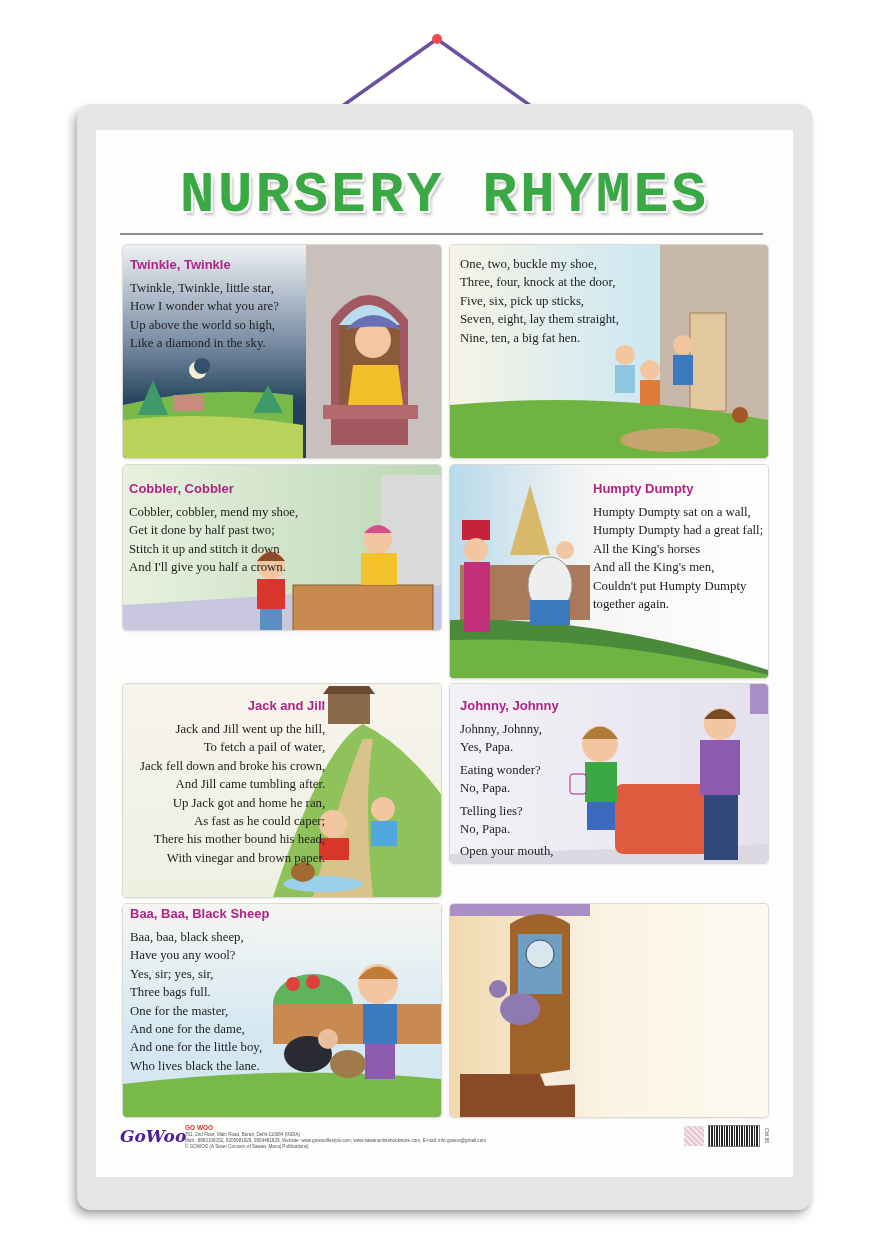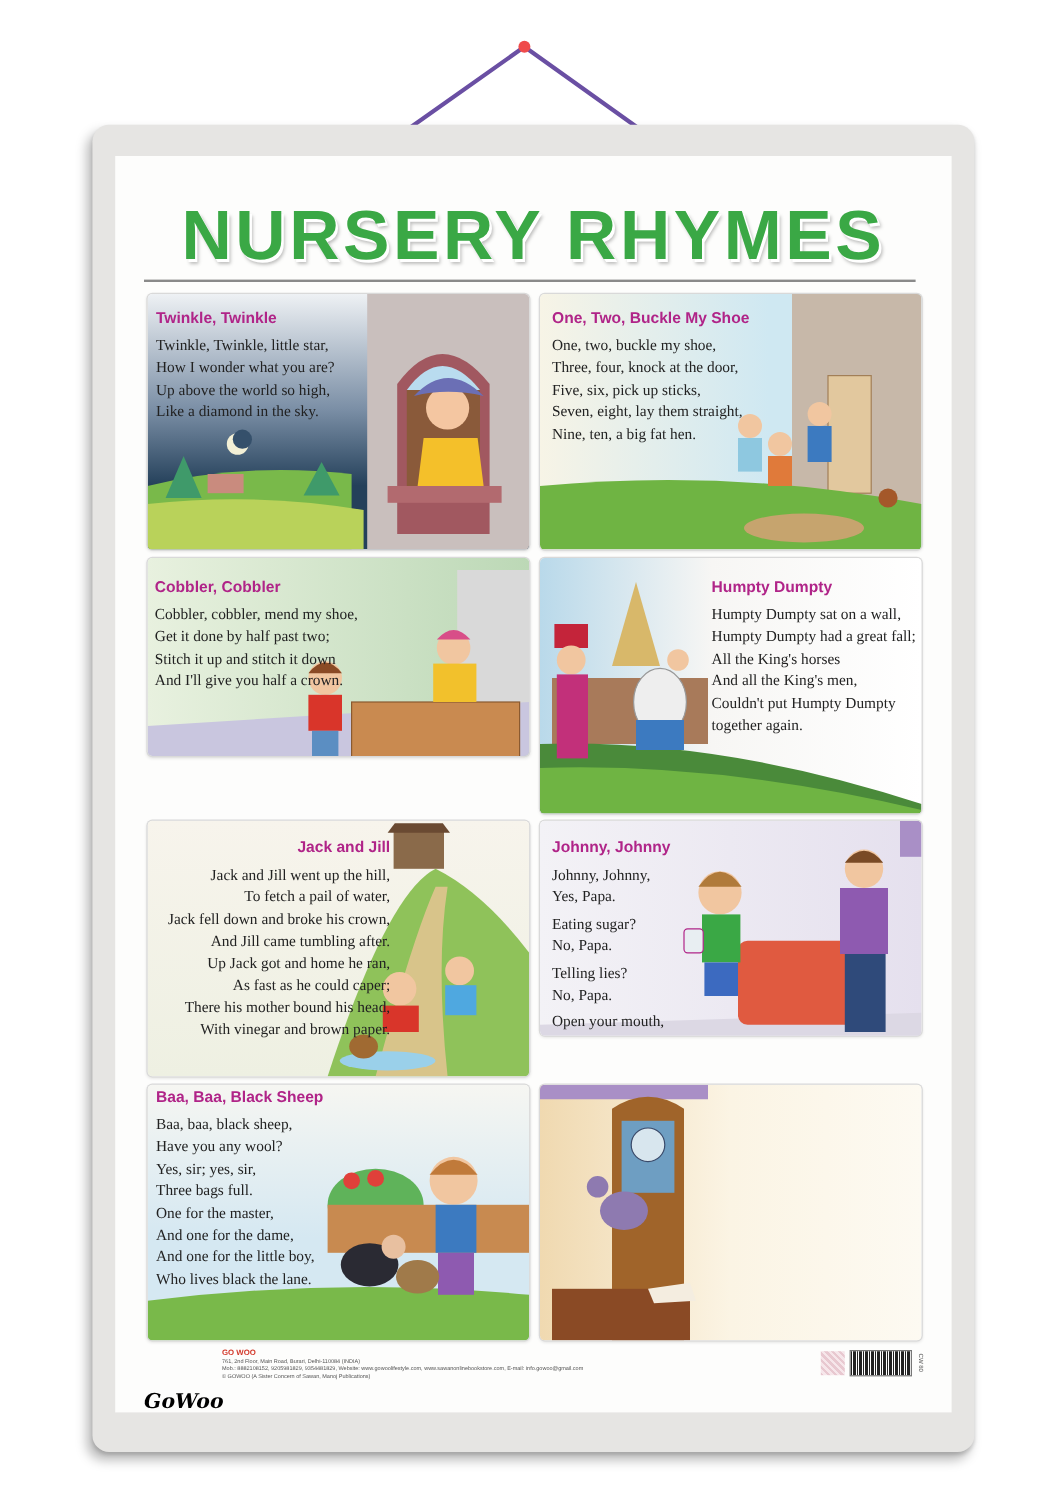--- a/index.html
+++ b/index.html
@@ -13,21 +13,21 @@
     background: #e6e5e3; border-radius: 14px;
     box-shadow: -4px 6px 10px rgba(0,0,0,0.28), 0 2px 3px rgba(0,0,0,0.12);
   }
   .poster-sheet {
     position: absolute; left: 96px; top: 130px; width: 697px; height: 1047px;
     background: #fdfdfc;
   }
 
   .title {
     position: absolute; left: 96px; top: 163px; width: 697px; text-align: center;
-    font-family: Liberation Sans, sans-serif; font-weight: bold; font-size: 58px;
+    font-family: Liberation Mono, monospace; font-weight: bold; font-size: 58px;
     letter-spacing: 3px; color: #3aa845;
     text-shadow: 2px 2px 0 #ffffff, 3px 4px 3px rgba(0,0,0,0.25);
   }
   .title-rule {
     position: absolute; left: 120px; top: 233px; width: 643px; height: 2px; background: #8a8a8a;
   }
 
   .card {
     position: absolute; width: 318px; border-radius: 4px; overflow: hidden;
     box-shadow: 0 0 0 1px #d9d9d9, 0 1px 3px rgba(0,0,0,0.15);
@@ -40,21 +40,21 @@
   }
   .card p {
     font-family: "Liberation Serif", serif; font-size: 12.8px; color: #222; line-height: 18.4px;
     white-space: nowrap;
   }
   .card p.gap { margin-top: 4px; }
 
   .footer { position: absolute; left: 120px; top: 1124px; width: 650px; height: 32px; }
   .logo {
     position: absolute; left: 0; top: 2px; font-family: "DejaVu Serif", serif; font-weight: bold;
-    font-size: 17px; color: #000000; font-style: italic; margin-top: 32px;
+    font-size: 17px; color: #4c1d95; font-style: italic;
   }
   .company { position: absolute; left: 65px; top: 0; font-family: "Liberation Sans", sans-serif; }
   .company .name { font-size: 6.5px; font-weight: bold; color: #d33a2c; line-height: 8px; }
   .company .line { font-size: 4.6px; color: #555; line-height: 6px; white-space: nowrap; }
   .qr {
     position: absolute; left: 564px; top: 2px; width: 20px; height: 20px;
     background: repeating-linear-gradient(45deg,#e8c8d0 0 2px,#f6e6ea 2px 4px);
   }
   .barcode {
     position: absolute; left: 588px; top: 1px; width: 52px; height: 22px; border: 1px solid #777;
@@ -132,21 +132,20 @@
     <ellipse cx="220" cy="195" rx="50" ry="12" fill="#c6a46e"></ellipse>
     <circle cx="175" cy="110" r="10" fill="#f1c6a0"></circle>
       <rect x="165" y="120" width="20" height="28" fill="#8ec8e0"></rect>
     <circle cx="200" cy="125" r="10" fill="#f1c6a0"></circle>
       <rect x="190" y="135" width="20" height="25" fill="#e07a3a"></rect>
     <circle cx="233" cy="100" r="10" fill="#f1c6a0"></circle>
       <rect x="223" y="110" width="20" height="30" fill="#3c7ac0"></rect>
     <circle cx="290" cy="170" r="8" fill="#a4582a"></circle>
   </svg>
   <div class="text" style="left:10px;top:10px;">
-    <h2>One, Two, Buckle My Shoe</h2>
     <p>One, two, buckle my shoe,</p>
     <p>Three, four, knock at the door,</p>
     <p>Five, six, pick up sticks,</p>
     <p>Seven, eight, lay them straight,</p>
     <p>Nine, ten, a big fat hen.</p>
   </div>
 </div>
 
 <div class="card" style="left:123px;top:465px;height:165px;">
   <svg class="scene" viewBox="0 0 318 213" preserveAspectRatio="none">
@@ -261,21 +260,21 @@
     <rect x="120" y="90" width="16" height="20" rx="3" fill="#e8eef2" stroke="#b02488"></rect>
     <circle cx="270" cy="40" r="16" fill="#f1c6a0"></circle>
     <path d="M254 35 Q270 15 286 35Z" fill="#7a4a25"></path>
     <rect x="250" y="56" width="40" height="55" fill="#8e5ab0"></rect>
     <rect x="254" y="111" width="34" height="65" fill="#2f4a7a"></rect>
   </svg>
   <div class="text" style="left:10px;top:12px;">
     <h2>Johnny, Johnny</h2>
     <p>Johnny, Johnny,</p>
     <p>Yes, Papa.</p>
-    <p class="gap">Eating sugar?</p>
+    <p class="gap">Eating wonder?</p>
     <p>No, Papa.</p>
     <p class="gap">Telling lies?</p>
     <p>No, Papa.</p>
     <p class="gap">Open your mouth,</p>
     <p>Ha! Ha! Ha!</p>
   </div>
 </div>
 
 <div class="card" style="left:123px;top:904px;height:213px;">
   <svg class="scene" viewBox="0 0 318 213" preserveAspectRatio="none">

